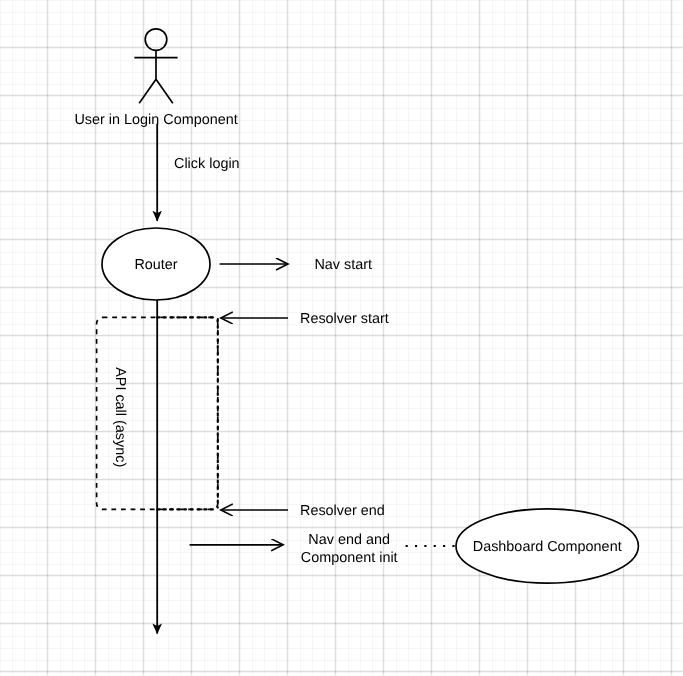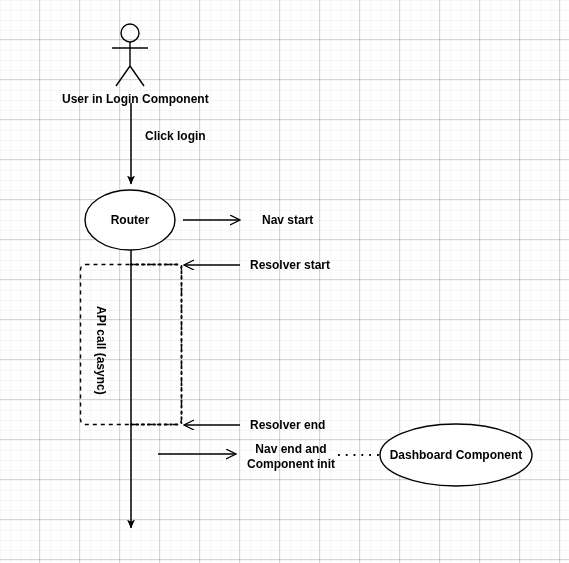--- a/index.html
+++ b/index.html
@@ -25,21 +25,20 @@
     background-size:
       10px 10px,
       10px 10px,
       40px 40px,
       40px 40px;
     background-position:
       0px 0px,
       0px 0px,
       -1px -1px,
       -1px -1px;
-    font-weight: bold;
   }
   #diagram-svg {
     position: absolute;
     left: 0;
     top: 0;
     width: 569px;
     height: 563px;
   }
   .dg-text {
     font-family: "Liberation Sans", sans-serif;

